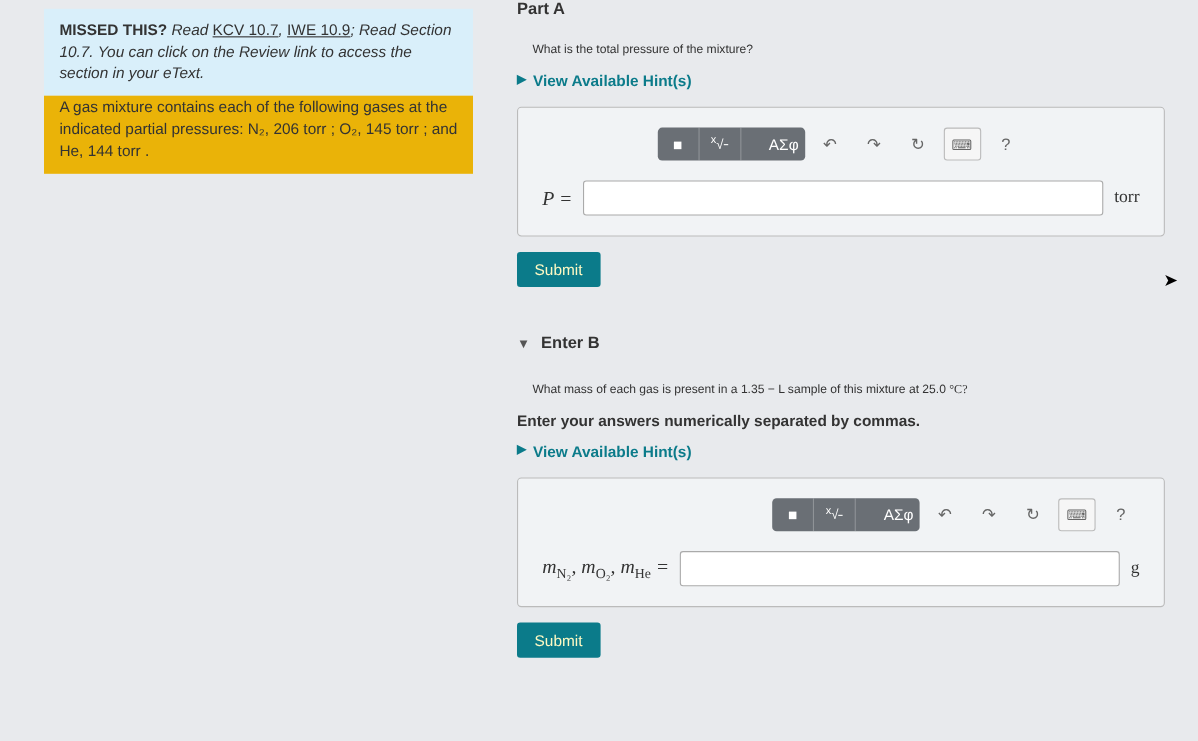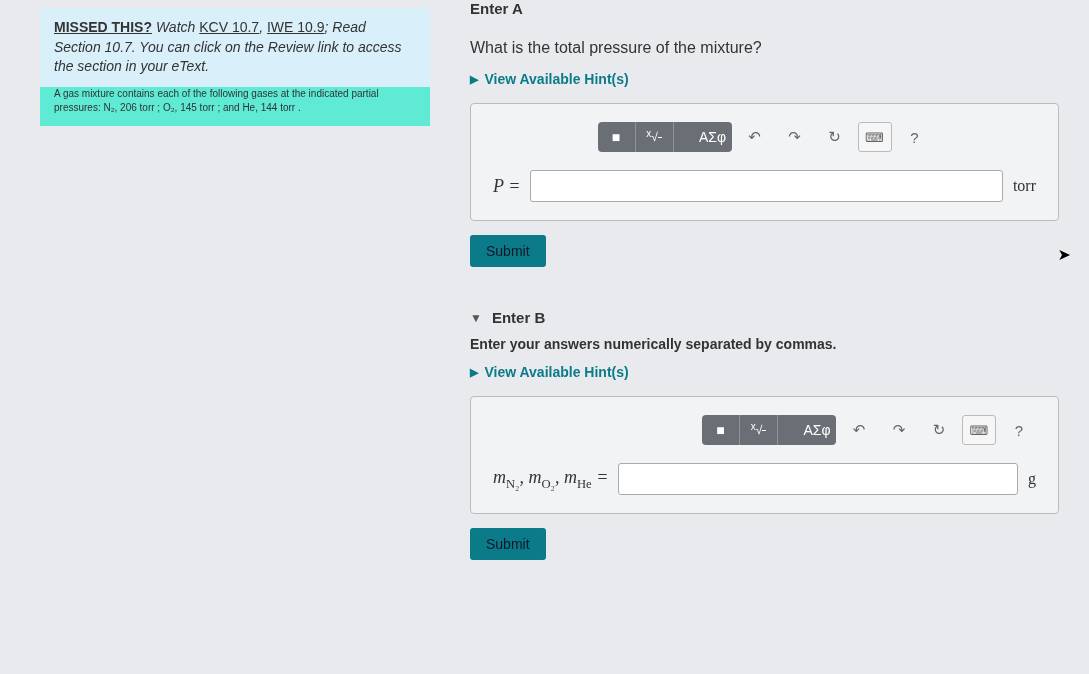--- a/index.html
+++ b/index.html
@@ -17,49 +17,49 @@
   .left-col { width: 450px; padding: 8px 20px 0 40px; }
   .right-col { flex: 1; padding: 0 30px 0 20px; }
   .missed-box {
     background: #d9effa;
     padding: 10px 14px;
     margin-bottom: 12px;
     font-size: 14px;
     font-style: italic;
     line-height: 1.4;
   }
-  .missed-box b { font-style: normal; text-decoration: underline; }
+  .missed-box b { font-style: normal; }
   .missed-box a { color: #333; font-style: normal; }
   .problem-text {
-    background: #5eead4;
+    background: #eab308;
     padding: 0 14px 10px 14px;
-    font-size: 10px;
+    font-size: 14px;
     line-height: 1.45;
     margin-top: -12px;
   }
   .part-header {
     font-weight: bold;
     font-size: 15px;
     padding: 10px 0;
     display: flex;
     align-items: center;
     gap: 10px;
   }
   .collapse-caret {
     font-size: 12px;
     color: #555;
   }
-  .question-text { margin: 18px 0 14px 0; font-size: 16px; }
+  .question-text { margin: 18px 0 14px 14px; font-size: 11px; }
   .instruction-text { font-weight: bold; margin-bottom: 12px; font-size: 14px; }
   .hints-link {
     color: #0b7b8a;
     font-weight: bold;
     font-size: 14px;
     display: flex;
-    align-items: center;
+    align-items: flex-start;
     gap: 6px;
     margin-bottom: 16px;
     cursor: pointer;
   }
   .hints-link::before { content: "▶"; font-size: 11px; }
   .answer-box {
     border: 1px solid #bbb;
     background: #f1f3f5;
     border-radius: 4px;
     padding: 18px 22px;
@@ -128,21 +128,21 @@
     background: #fff;
     font-size: 14px;
   }
   .unit {
     font-family: "Times New Roman", serif;
     font-size: 16px;
     text-align: center;
   }
   .submit-btn {
     background: #0b7b8a;
-    color: #0f172a;
+    color: #fef9c3;
     border: none;
     padding: 8px 16px;
     font-size: 14px;
     border-radius: 3px;
     cursor: pointer;
   }
   .cursor-icon {
     position: absolute;
     right: 18px;
     top: 245px;
@@ -157,30 +157,30 @@
   }
   .temp-unit { font-family: "Times New Roman", serif; }
 </style>
 </head>
 <body>
 
 <div class="layout">
   <div class="left-col">
     <div class="missed-box">
       <b>MISSED THIS?</b>
-      <span>Watch</span>
+      <span>Read</span>
       <a href="#">KCV 10.7</a>,
       <a href="#">IWE 10.9</a><span>; Read Section 10.7. You can click on the Review link to access the section in your eText.</span>
     </div>
     <div class="problem-text">A gas mixture contains each of the following gases at the indicated partial pressures: N₂, 206 torr ; O₂, 145 torr ; and He, 144 torr .</div>
   </div>
 
   <div class="right-col">
 
-    <div class="part-a-tab">Enter A</div>
+    <div class="part-a-tab">Part A</div>
 
     <div class="question-text">What is the total pressure of the mixture?</div>
 
     <div class="hints-link">
       <span>View Available Hint(s)</span>
     </div>
 
     <div class="answer-box center-tb">
       <div class="toolbar">
         <div class="tb-group">
@@ -201,20 +201,23 @@
       </div>
     </div>
 
     <button class="submit-btn">Submit</button>
 
     <div class="part-header" style="margin-top:32px">
       <span class="collapse-caret">▼</span>
       <span>Enter B</span>
     </div>
 
+    <div class="question-text">
+      <span>What mass of each gas is present in a 1.35 − L sample of this mixture at 25.0 </span><span class="temp-unit">°C?</span>
+    </div>
     <div class="instruction-text">Enter your answers numerically separated by commas.</div>
 
     <div class="hints-link">
       <span>View Available Hint(s)</span>
     </div>
 
     <div class="answer-box">
       <div class="toolbar">
         <div class="toolbar-spacer"></div>
         <div class="tb-group">

